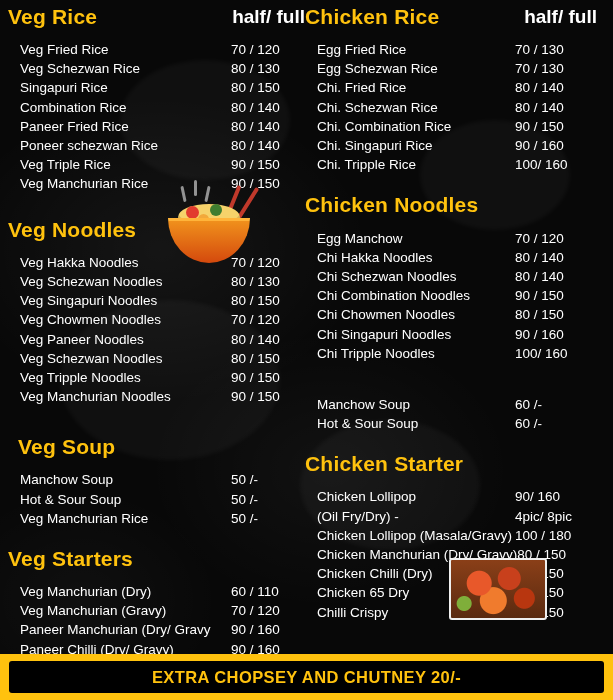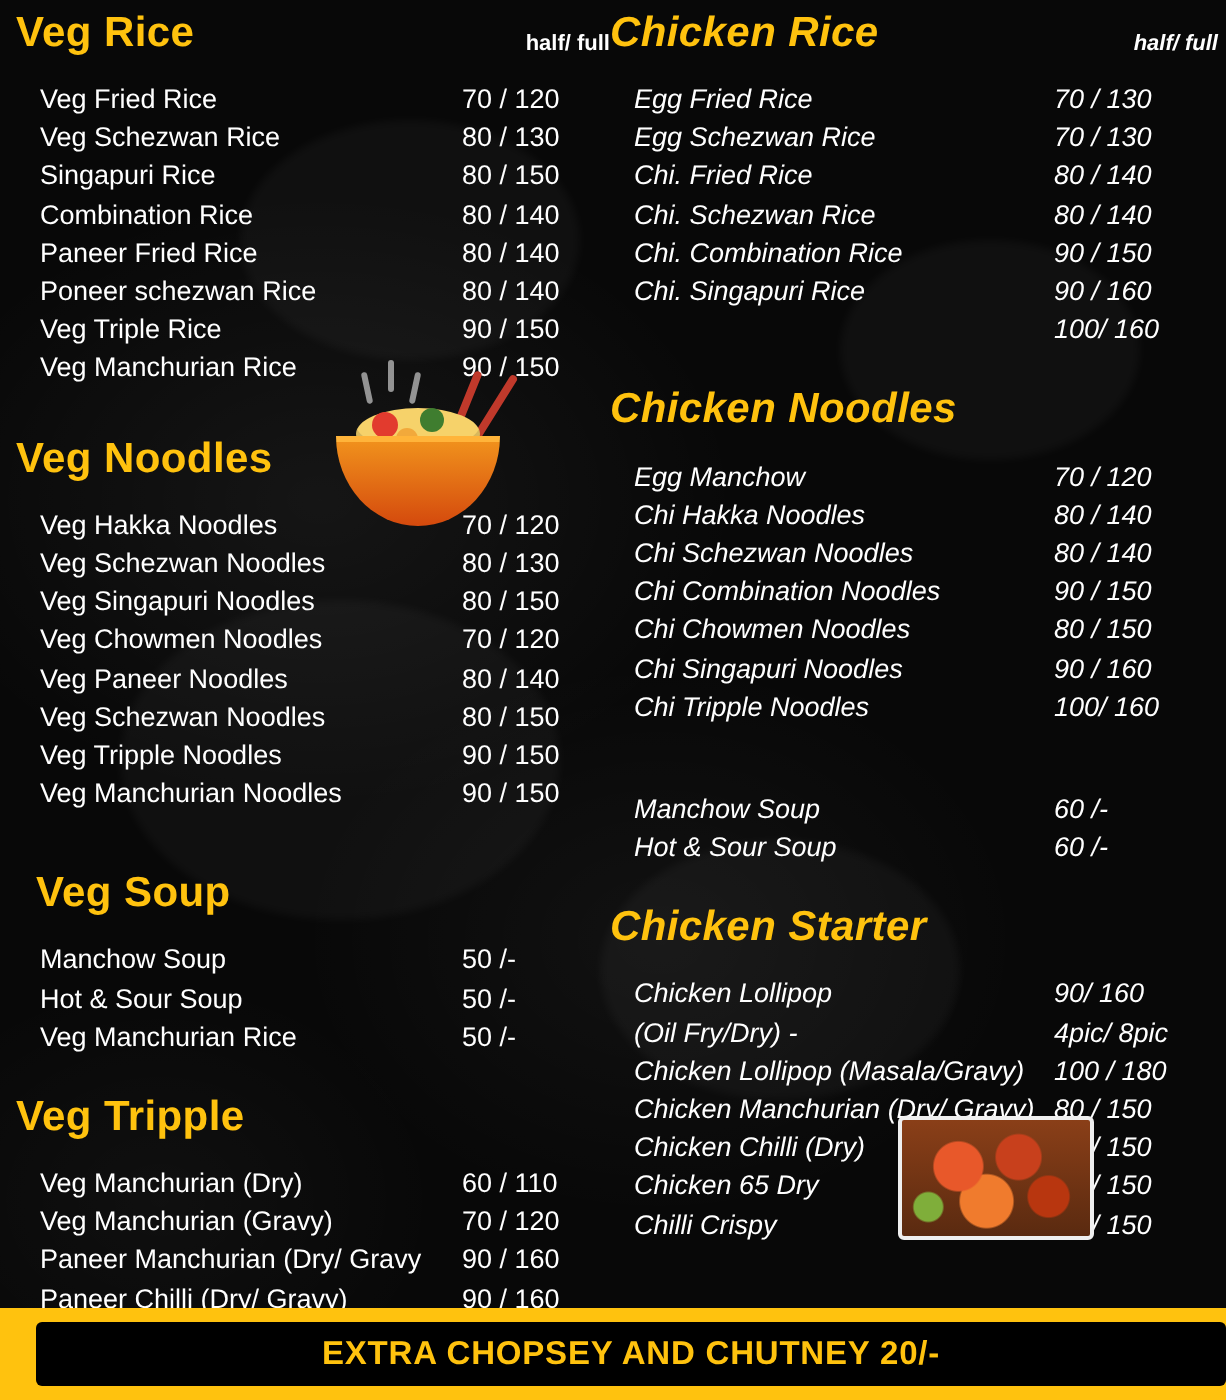--- a/index.html
+++ b/index.html
@@ -41,41 +41,40 @@
   .col {
     position: relative;
   }
   .col-left {
     width: 305px;
     padding: 6px 0 0 8px;
     box-sizing: border-box;
   }
   .col-right {
     width: 308px;
-    padding: 6px 4px 0 0;
+    padding: 6px 16px 0 0;
     box-sizing: border-box;
-    font-style: italic;
   }
   h2.section {
     color: #FFC20E;
     font-size: 21px;
     font-weight: bold;
     margin: 0;
     letter-spacing: 0.2px;
     line-height: 1.05;
   }
   .section-row {
     display: flex;
     align-items: flex-end;
     justify-content: space-between;
     margin-bottom: 4px;
   }
   .halffull {
     color: #ffffff;
-    font-size: 11px;
+    font-size: 19px;
     font-weight: bold;
     white-space: nowrap;
   }
   .items {
     margin: 12px;
     padding: 0;
     list-style: none;
   }
   .item {
     display: flex;
@@ -179,21 +178,21 @@
     white-space: nowrap;
   }
 
   .footer-band {
     position: absolute;
     left: 0; right: 0; bottom: 0;
     height: 46px;
     background: #FFC20E;
     display: flex;
     align-items: center;
-    justify-content: flex-end;
+    justify-content: center;
   }
   .footer-inner {
     background: #000;
     color: #FFC20E;
     font-size: 16.5px;
     font-weight: bold;
     letter-spacing: 0.4px;
     border-radius: 3px;
     padding: 7px 0;
     width: 595px;
@@ -331,21 +330,21 @@
         <li class="item">
             <span class="nm">Veg Manchurian Rice</span>
             <span class="sp"></span>
             <span class="pr">50 /-</span>
           </li>
       </ul>
 
       <div class="gap-sm"></div>
 
       <div class="section-row">
-        <h2 class="section">Veg Tripple</h2>
+        <h2 class="section">Veg Starters</h2>
       </div>
       <ul class="items">
         <li class="item">
             <span class="nm">Veg Manchurian (Dry)</span>
             <span class="sp"></span>
             <span class="pr">60 / 110</span>
           </li>
         <li class="item">
             <span class="nm">Veg Manchurian (Gravy)</span>
             <span class="sp"></span>
@@ -401,20 +400,21 @@
             <span class="nm">Chi. Combination Rice</span>
             <span class="sp"></span>
             <span class="pr">90 / 150</span>
           </li>
         <li class="item">
             <span class="nm">Chi. Singapuri Rice</span>
             <span class="sp"></span>
             <span class="pr">90 / 160</span>
           </li>
         <li class="item">
+            <span class="nm">Chi. Tripple Rice</span>
             <span class="sp"></span>
             <span class="pr">100/ 160</span>
           </li>
       </ul>
 
       <div class="gap-sm"></div>
 
       <div class="section-row">
         <h2 class="section">Chicken Noodles</h2>
       </div>

